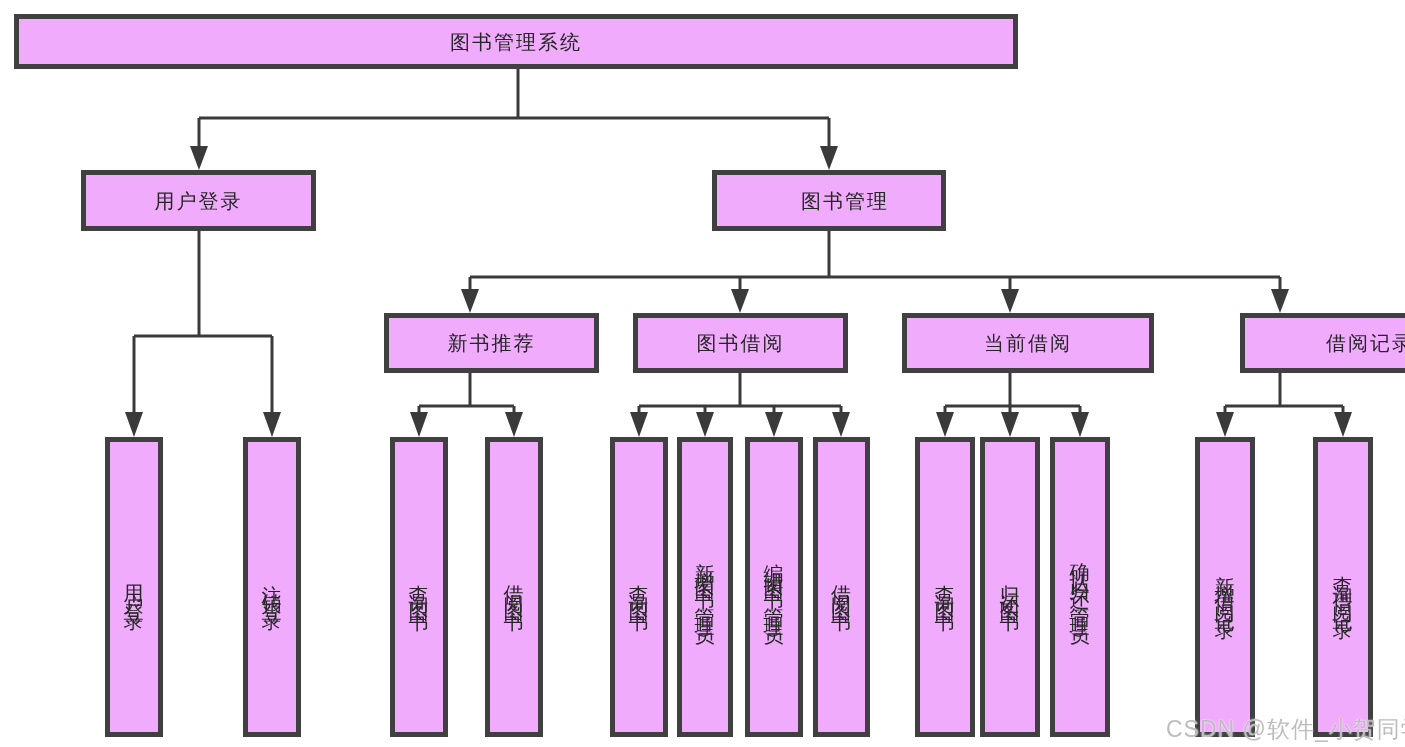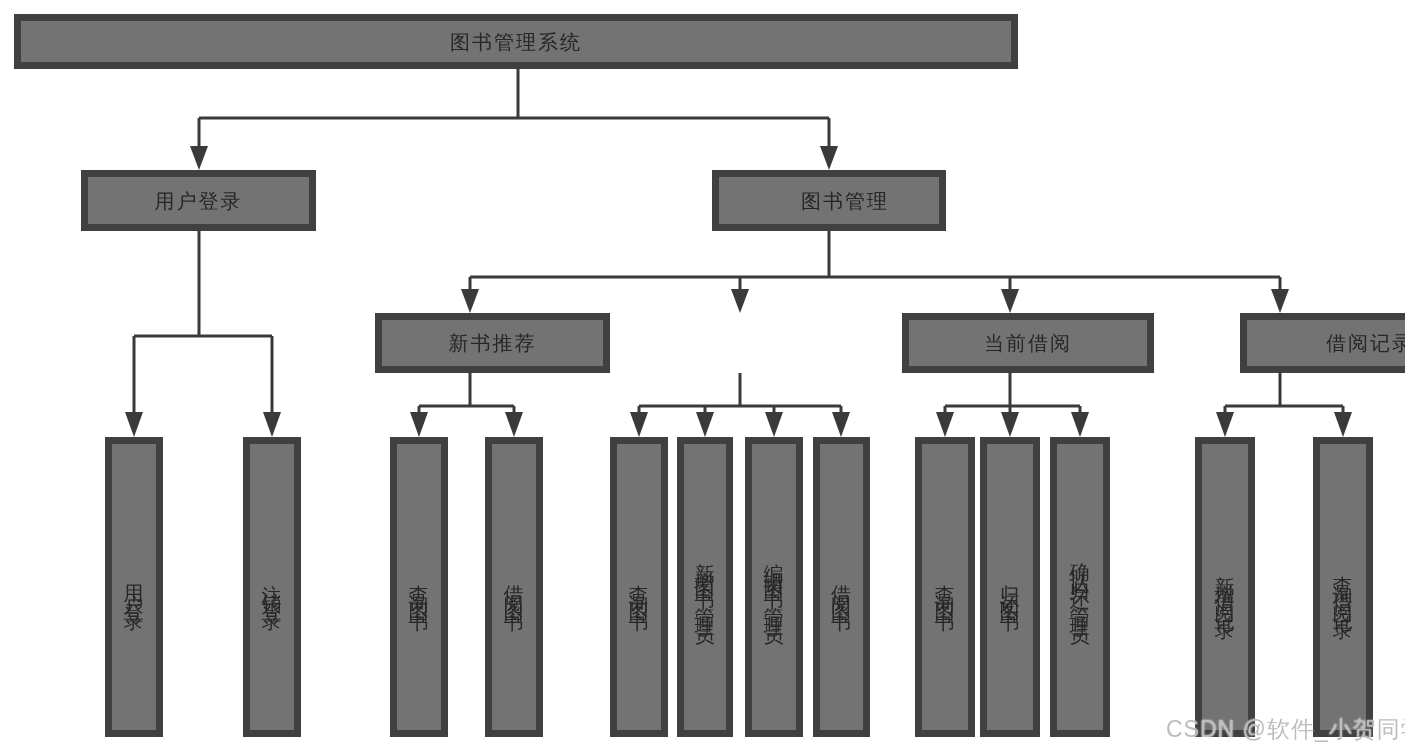--- a/index.html
+++ b/index.html
@@ -8,22 +8,22 @@
     width: 1405px;
     height: 747px;
     background: #ffffff;
     font-family: "Liberation Sans", sans-serif;
     overflow: hidden;
   }
   #wires { position: absolute; left: 0; top: 0; width: 1405px; height: 747px; }
   .node {
     position: absolute;
     box-sizing: border-box;
-    border: 7px solid #404040;
-    background: #737373;
+    border: 5px solid #404040;
+    background: #f0abfc;
     color: #262626;
     display: flex;
     align-items: center;
     justify-content: center;
     text-align: center;
   }
   .h {
     font-size: 20px;
     letter-spacing: 2px;
     line-height: 1.2;
@@ -127,21 +127,22 @@
       <line class="stroke" x1="1343" y1="406" x2="1343" y2="414"></line>
       <polygon class="head" points="1334,412 1352,412 1343,437"></polygon>
     </g>
   </svg>
 
   <div class="node h" style="left:14px; top:14px; width:1004px; height:55px;">图书管理系统</div>
 
   <div class="node h" style="left:81px; top:170px; width:235px; height:61px;">用户登录</div>
   <div class="node h" style="left:712px; top:170px; width:234px; height:61px;padding-left:32px;">图书管理</div>
 
-  <div class="node h" style="left:375px; top:313px; width:235px; height:60px;">新书推荐</div>
+  <div class="node h" style="left:384px; top:313px; width:215px; height:60px;">新书推荐</div>
+  <div class="node h" style="left:633px; top:313px; width:215px; height:60px;">图书借阅</div>
   <div class="node h" style="left:902px; top:313px; width:252px; height:60px;">当前借阅</div>
   <div class="node h" style="left:1240px; top:313px; width:260px; height:60px;">借阅记录</div>
 
   <div class="node v" style="left:105px; top:437px; width:58px; height:300px;">用户登录</div>
   <div class="node v" style="left:243px; top:437px; width:58px; height:300px;">注销登录</div>
 
   <div class="node v" style="left:390px; top:437px; width:58px; height:300px;">查询图书</div>
   <div class="node v" style="left:485px; top:437px; width:58px; height:300px;">借阅图书</div>
 
   <div class="node v" style="left:610px; top:437px; width:58px; height:300px;">查询图书</div>

